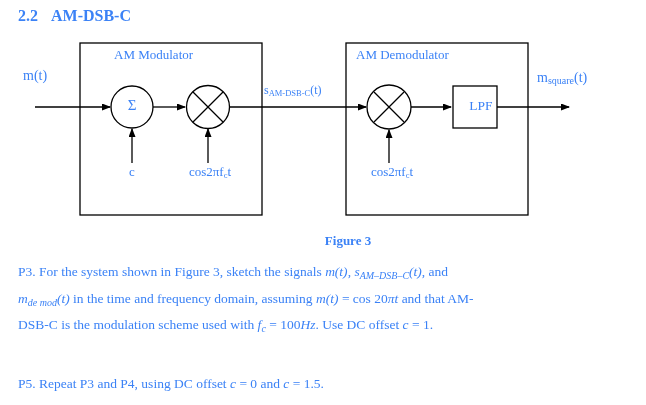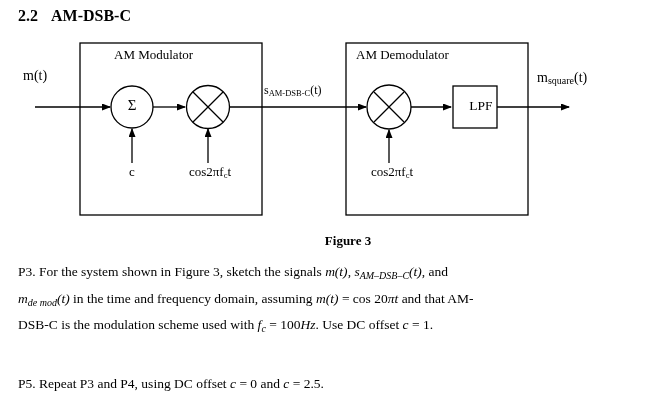--- a/index.html
+++ b/index.html
@@ -1,18 +1,18 @@
 <!DOCTYPE html>
 <html><head>
 <meta charset="utf-8">
 <style>
   html,body{margin:0;padding:0;background:#fff;}
   #page{
     position:relative;width:646px;height:405px;background:#ffffff;
-    font-family:"Liberation Serif","DejaVu Serif",serif;color:#000000;overflow:hidden;
+    font-family:"Liberation Serif","DejaVu Serif",serif;color:#3b82f6;overflow:hidden;
   }
   .abs{position:absolute;}
   #heading{left:18px;top:7px;font-size:16px;font-weight:bold;white-space:nowrap;}
   #heading .num{margin-right:13px;}
   svg .shape{fill:none;stroke:#000;stroke-width:1.3;}
   svg .wire{stroke:#000;stroke-width:1.3;fill:none;}
   .dlabel{position:absolute;font-size:13px;white-space:nowrap;line-height:1.1;}
   .dlabel sub{font-size:8.5px;vertical-align:-2px;letter-spacing:0px;}
   .big{font-size:14px;}
   .big sub{font-size:10px;}
@@ -89,15 +89,15 @@
   </div>
   <div class="dlabel center" style="left:352px;top:165px;width:80px;">
     <span>cos2πf</span><sub>c</sub><span>t</span>
   </div>
 
   <div id="fig-caption" class="abs">Figure 3</div>
 
   <div class="bodyline" style="top:264px;"><span class="seg-n">P3. For the system shown in Figure 3, sketch the signals </span><span class="seg-i">m(t)</span><span class="seg-n">, </span><span class="seg-i">s</span><span class="seg-isub">AM–DSB–C</span><span class="seg-i">(t)</span><span class="seg-n">, and</span></div>
   <div class="bodyline" style="top:291px;"><span class="seg-i">m</span><span class="seg-isub">de mod</span><span class="seg-i">(t)</span><span class="seg-n"> in the time and frequency domain, assuming </span><span class="seg-i">m(t)</span><span class="seg-n"> = cos 20</span><span class="seg-i">πt</span><span class="seg-n"> and that AM-</span></div>
   <div class="bodyline" style="top:317px;"><span class="seg-n">DSB-C is the modulation scheme used with </span><span class="seg-i">f</span><span class="seg-isub">c</span><span class="seg-n"> = 100</span><span class="seg-i">Hz</span><span class="seg-n">. Use DC offset </span><span class="seg-i">c</span><span class="seg-n"> = 1.</span></div>
-  <div class="bodyline" style="top:376px;"><span class="seg-n">P5. Repeat P3 and P4, using DC offset </span><span class="seg-i">c</span><span class="seg-n"> = 0 and </span><span class="seg-i">c</span><span class="seg-n"> = 2.5.</span></div>
+  <div class="bodyline" style="top:376px;"><span class="seg-n">P5. Repeat P3 and P4, using DC offset </span><span class="seg-i">c</span><span class="seg-n"> = 0 and </span><span class="seg-i">c</span><span class="seg-n"> = 1.5.</span></div>
 
 </div>
 
 </body></html>

